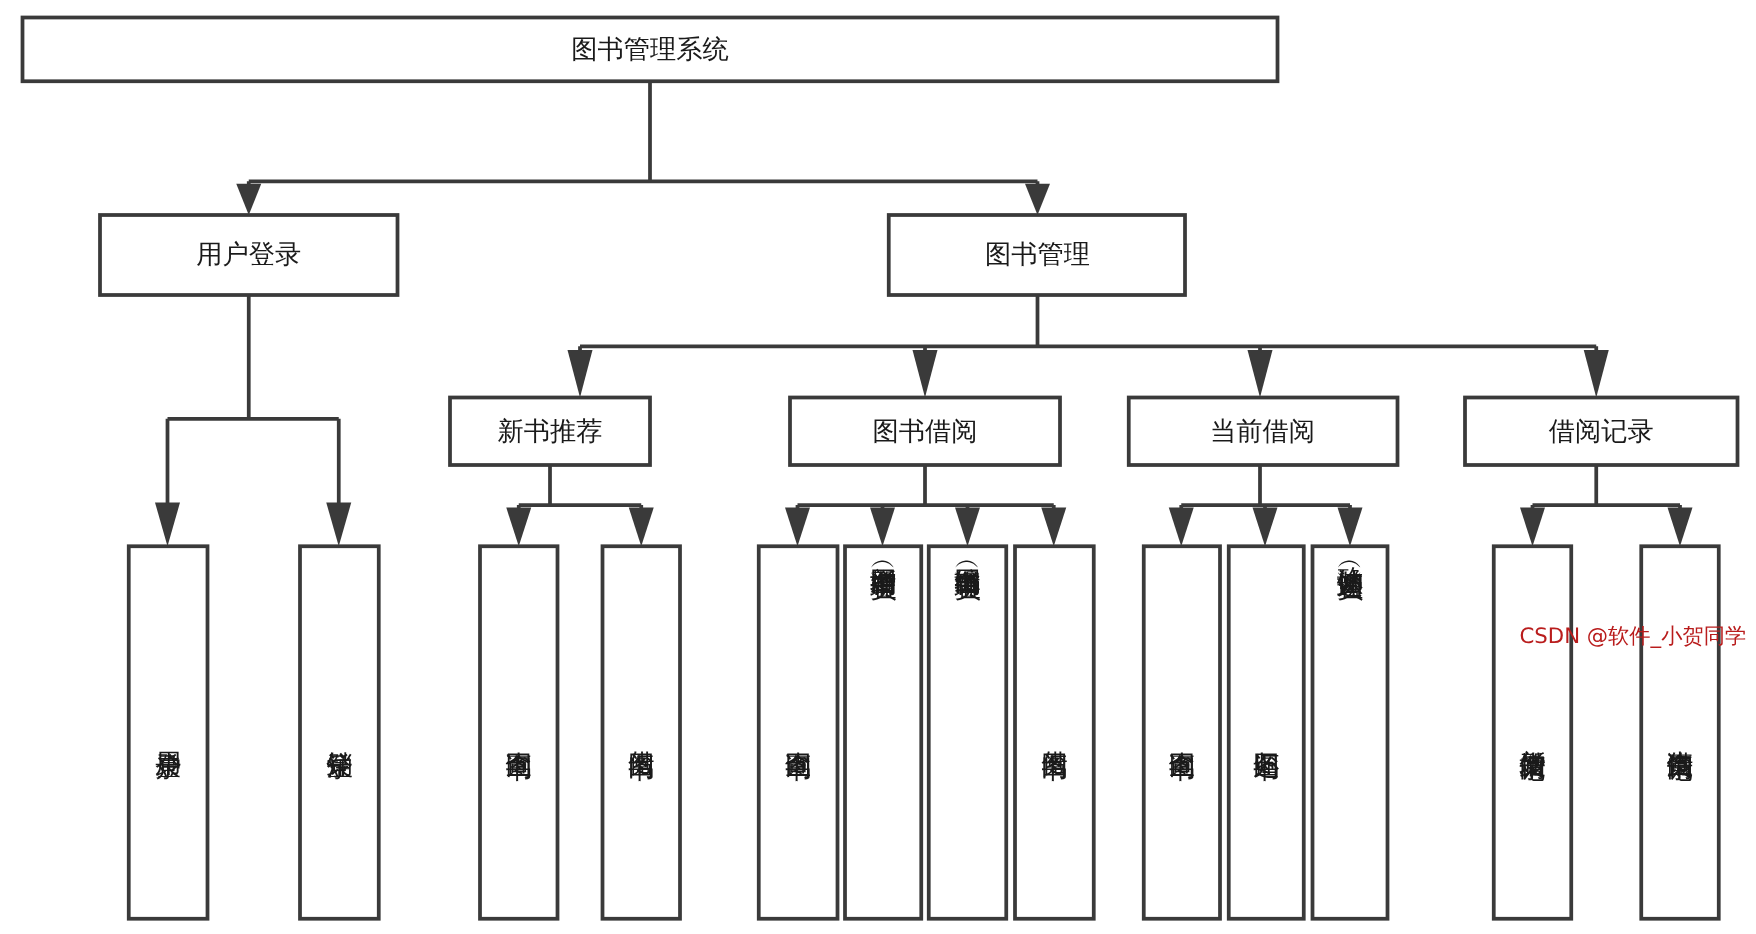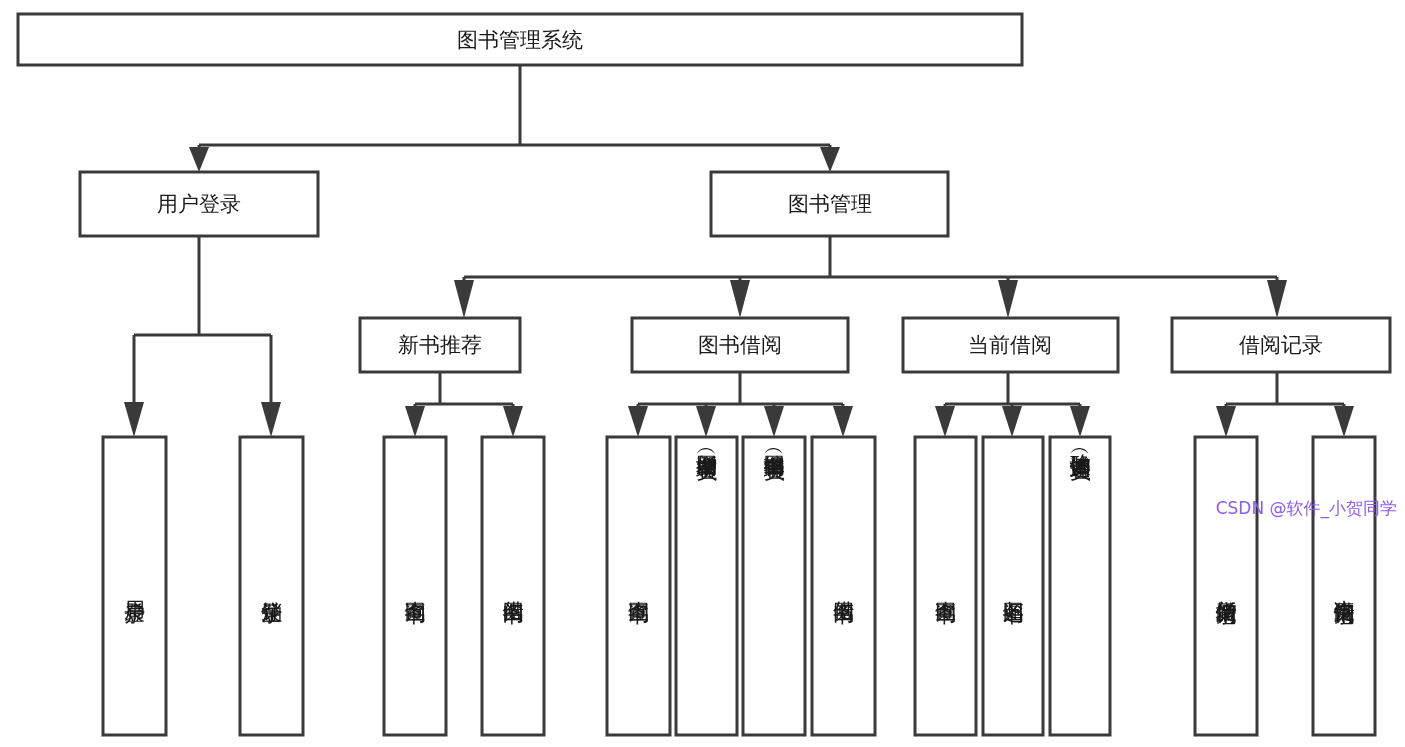--- a/index.html
+++ b/index.html
@@ -59,21 +59,21 @@
     color: #1a1a1a;
     letter-spacing: 1px;
     white-space: nowrap;
   }
   #watermark {
     position: absolute;
     right: 8px;
     bottom: 4px;
     font-family: "DejaVu Sans", "Liberation Sans", sans-serif;
     font-size: 17px;
-    color: #8b5cf6;
+    color: #b91c1c;
     white-space: nowrap;
     user-select: none;
   }
 </style>
 </head>
 <body>
 
 <div id="diagram-root">
 
   <svg width="1405" height="747" viewBox="0 0 1405 747">

